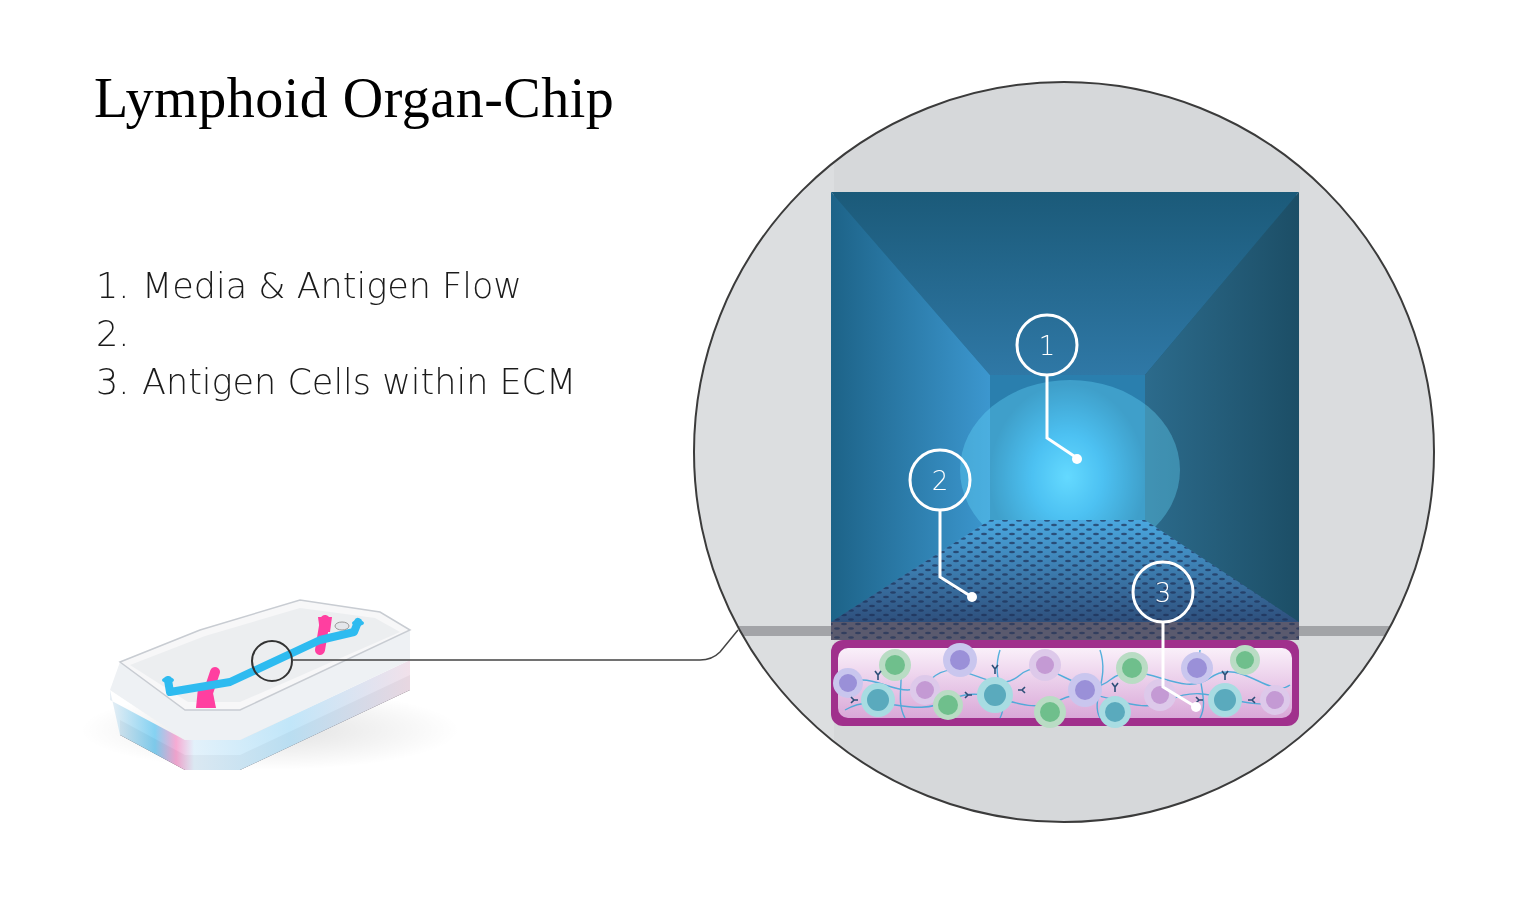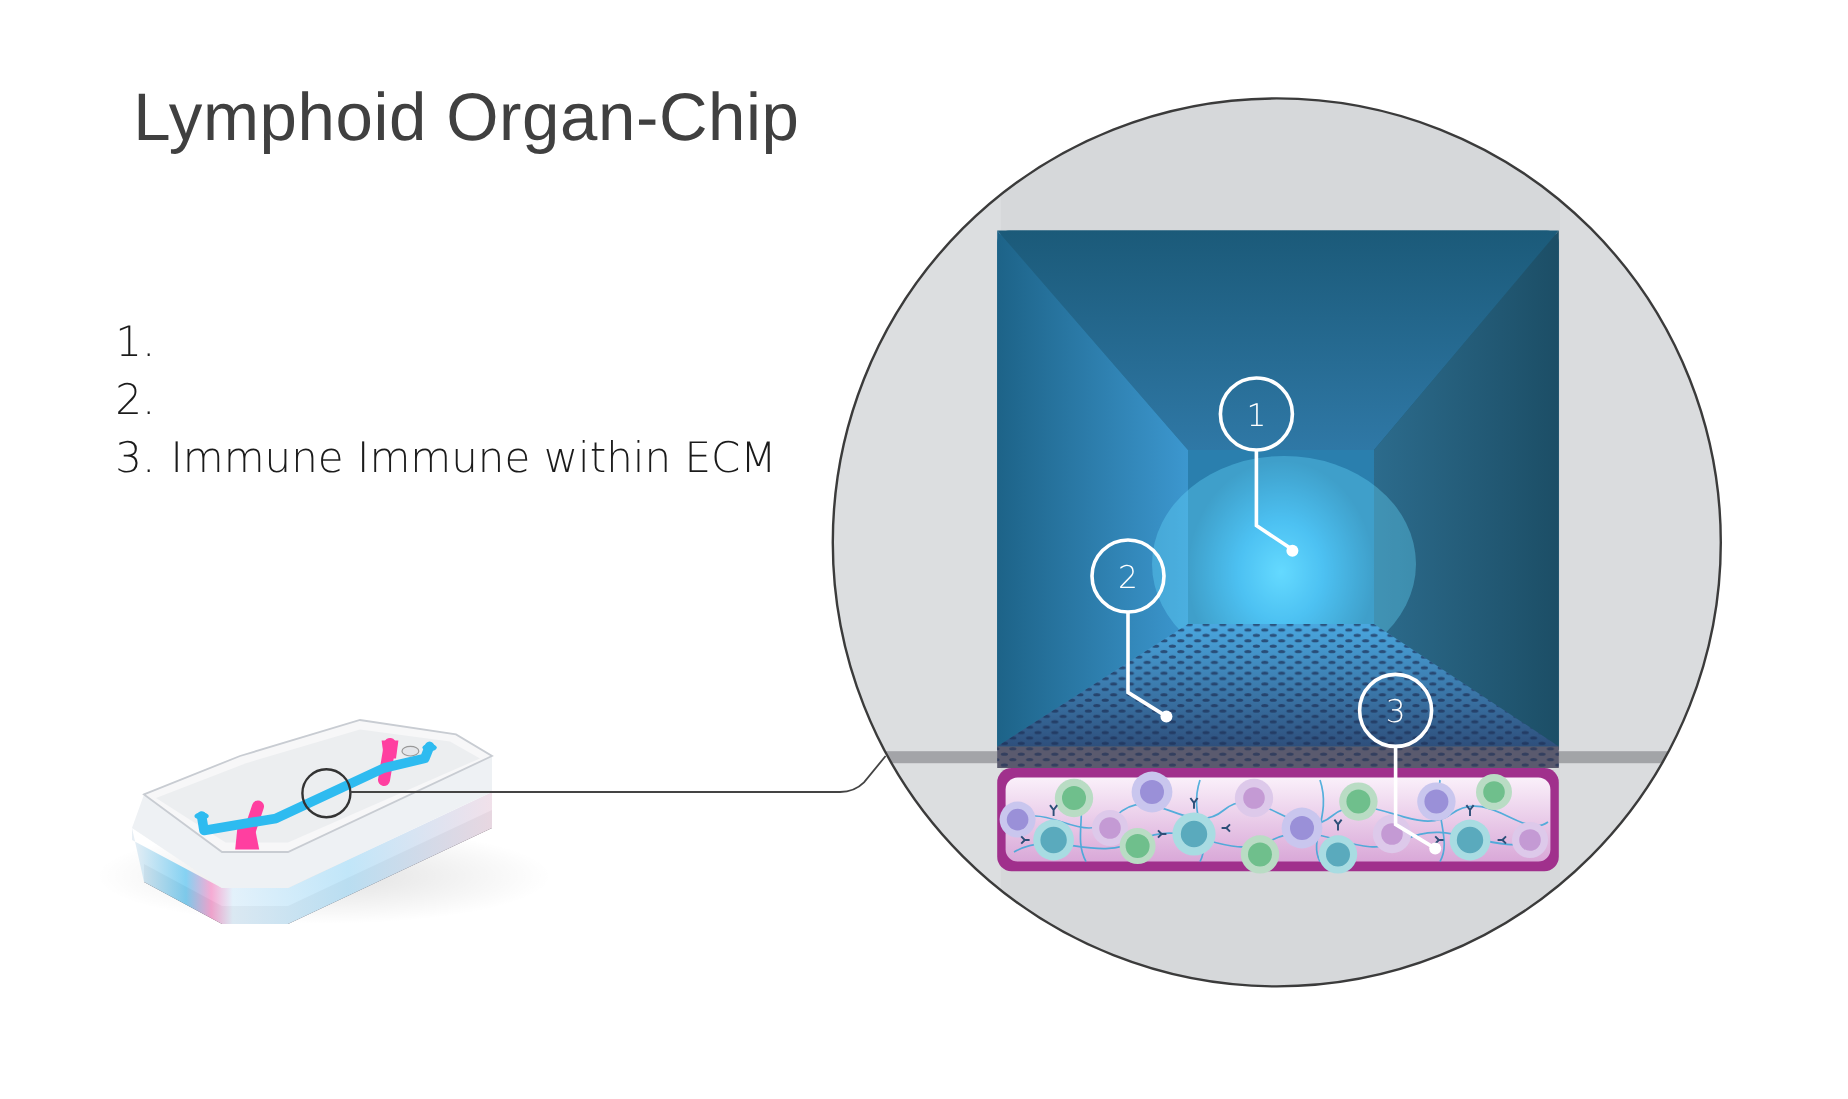--- a/index.html
+++ b/index.html
@@ -2,47 +2,48 @@
 <html><head>
   <meta charset="utf-8">
   <style>
     html, body { margin: 0; padding: 0; }
     body {
       width: 1540px; height: 916px; background: #ffffff; position: relative; overflow: hidden;
       font-family: "DejaVu Sans", "Liberation Sans", sans-serif;
     }
     .title {
       position: absolute; left: 94px; top: 70px;
-      font-size: 56px; font-weight: 300; color: #404040; letter-spacing: 0.5px;
-      font-family: Liberation Sans, sans-serif; line-height: 1; margin-left: 17px;
+      font-size: 56px; font-weight: 300; color: #000000; letter-spacing: 0.5px;
+      font-family: Liberation Serif, serif; line-height: 1;
     }
     .legend {
       position: absolute; left: 96px; top: 262px; list-style: none; margin: 0; padding: 0;
       font-size: 35px; color: #1b1b1b; line-height: 48px;
       font-family: "DejaVu Sans", sans-serif; font-weight: 300;
     }
     .legend li { display: flex; white-space: nowrap; }
     .legend .num { width: 46px; display: inline-block; }
     svg { position: absolute; left: 0; top: 0; }
   </style>
 </head>
 <body>
 
 <div class="title">Lymphoid Organ-Chip</div>
 
 <ul class="legend">
   <li>
     <span class="num">1.</span>
+    <span>Media &amp; Antigen Flow</span>
   </li>
   <li>
     <span class="num">2.</span>
   </li>
   <li>
     <span class="num">3.</span>
-    <span>Immune Immune within ECM</span>
+    <span>Antigen Cells within ECM</span>
   </li>
 </ul>
 
 <svg width="1540" height="916" viewBox="0 0 1540 916">
   <defs>
     <clipPath id="zoomClip">
         <circle cx="1064" cy="452" r="370"></circle>
       </clipPath>
     <radialGradient id="glow" cx="0.5" cy="0.55" r="0.5">
       <stop offset="0" stop-color="#63d8ff"></stop>

